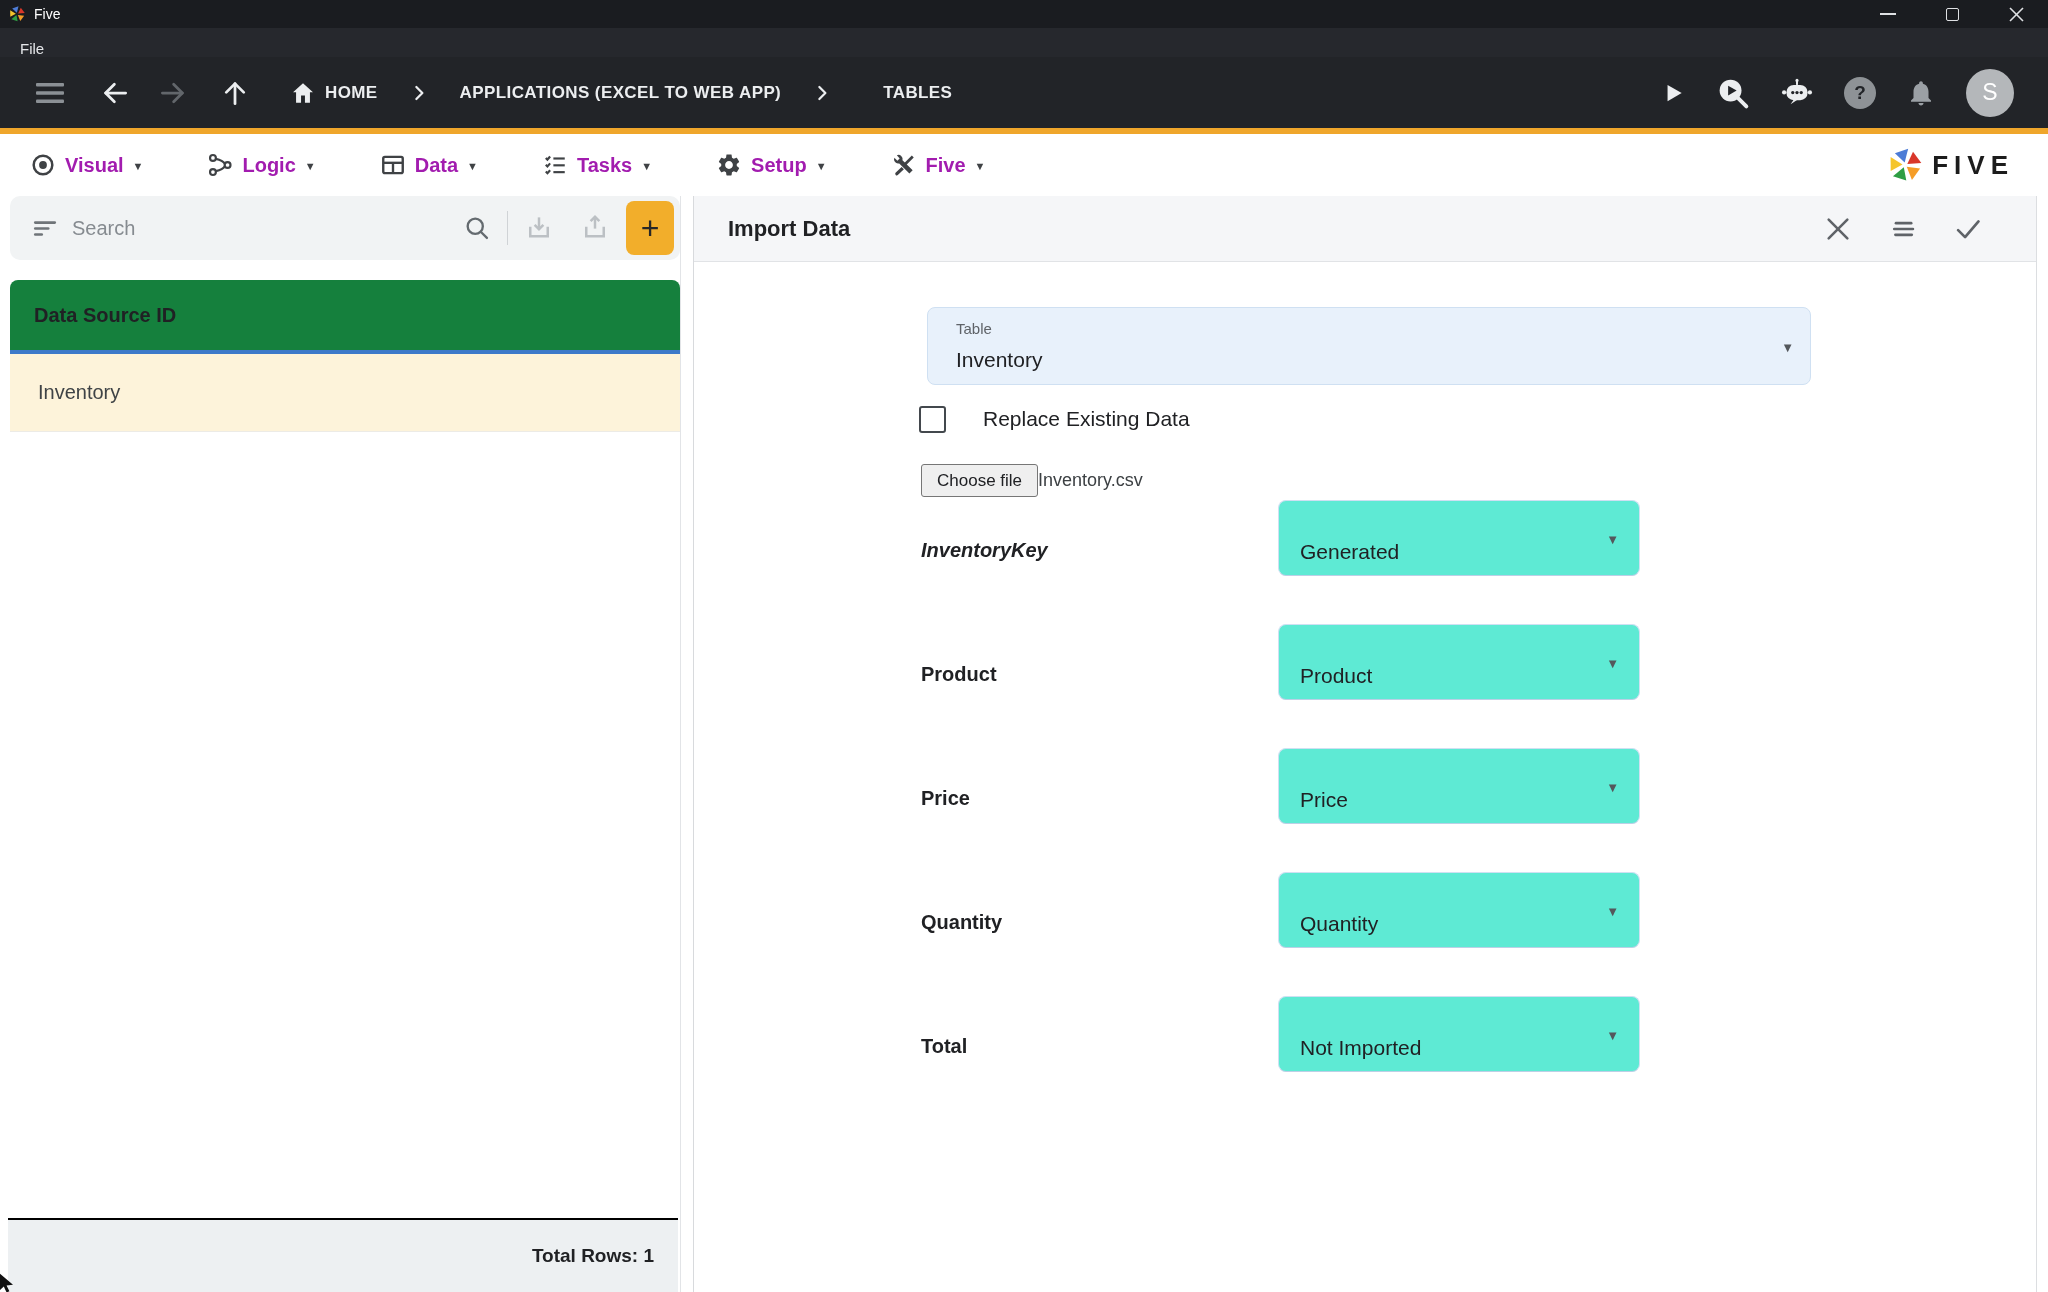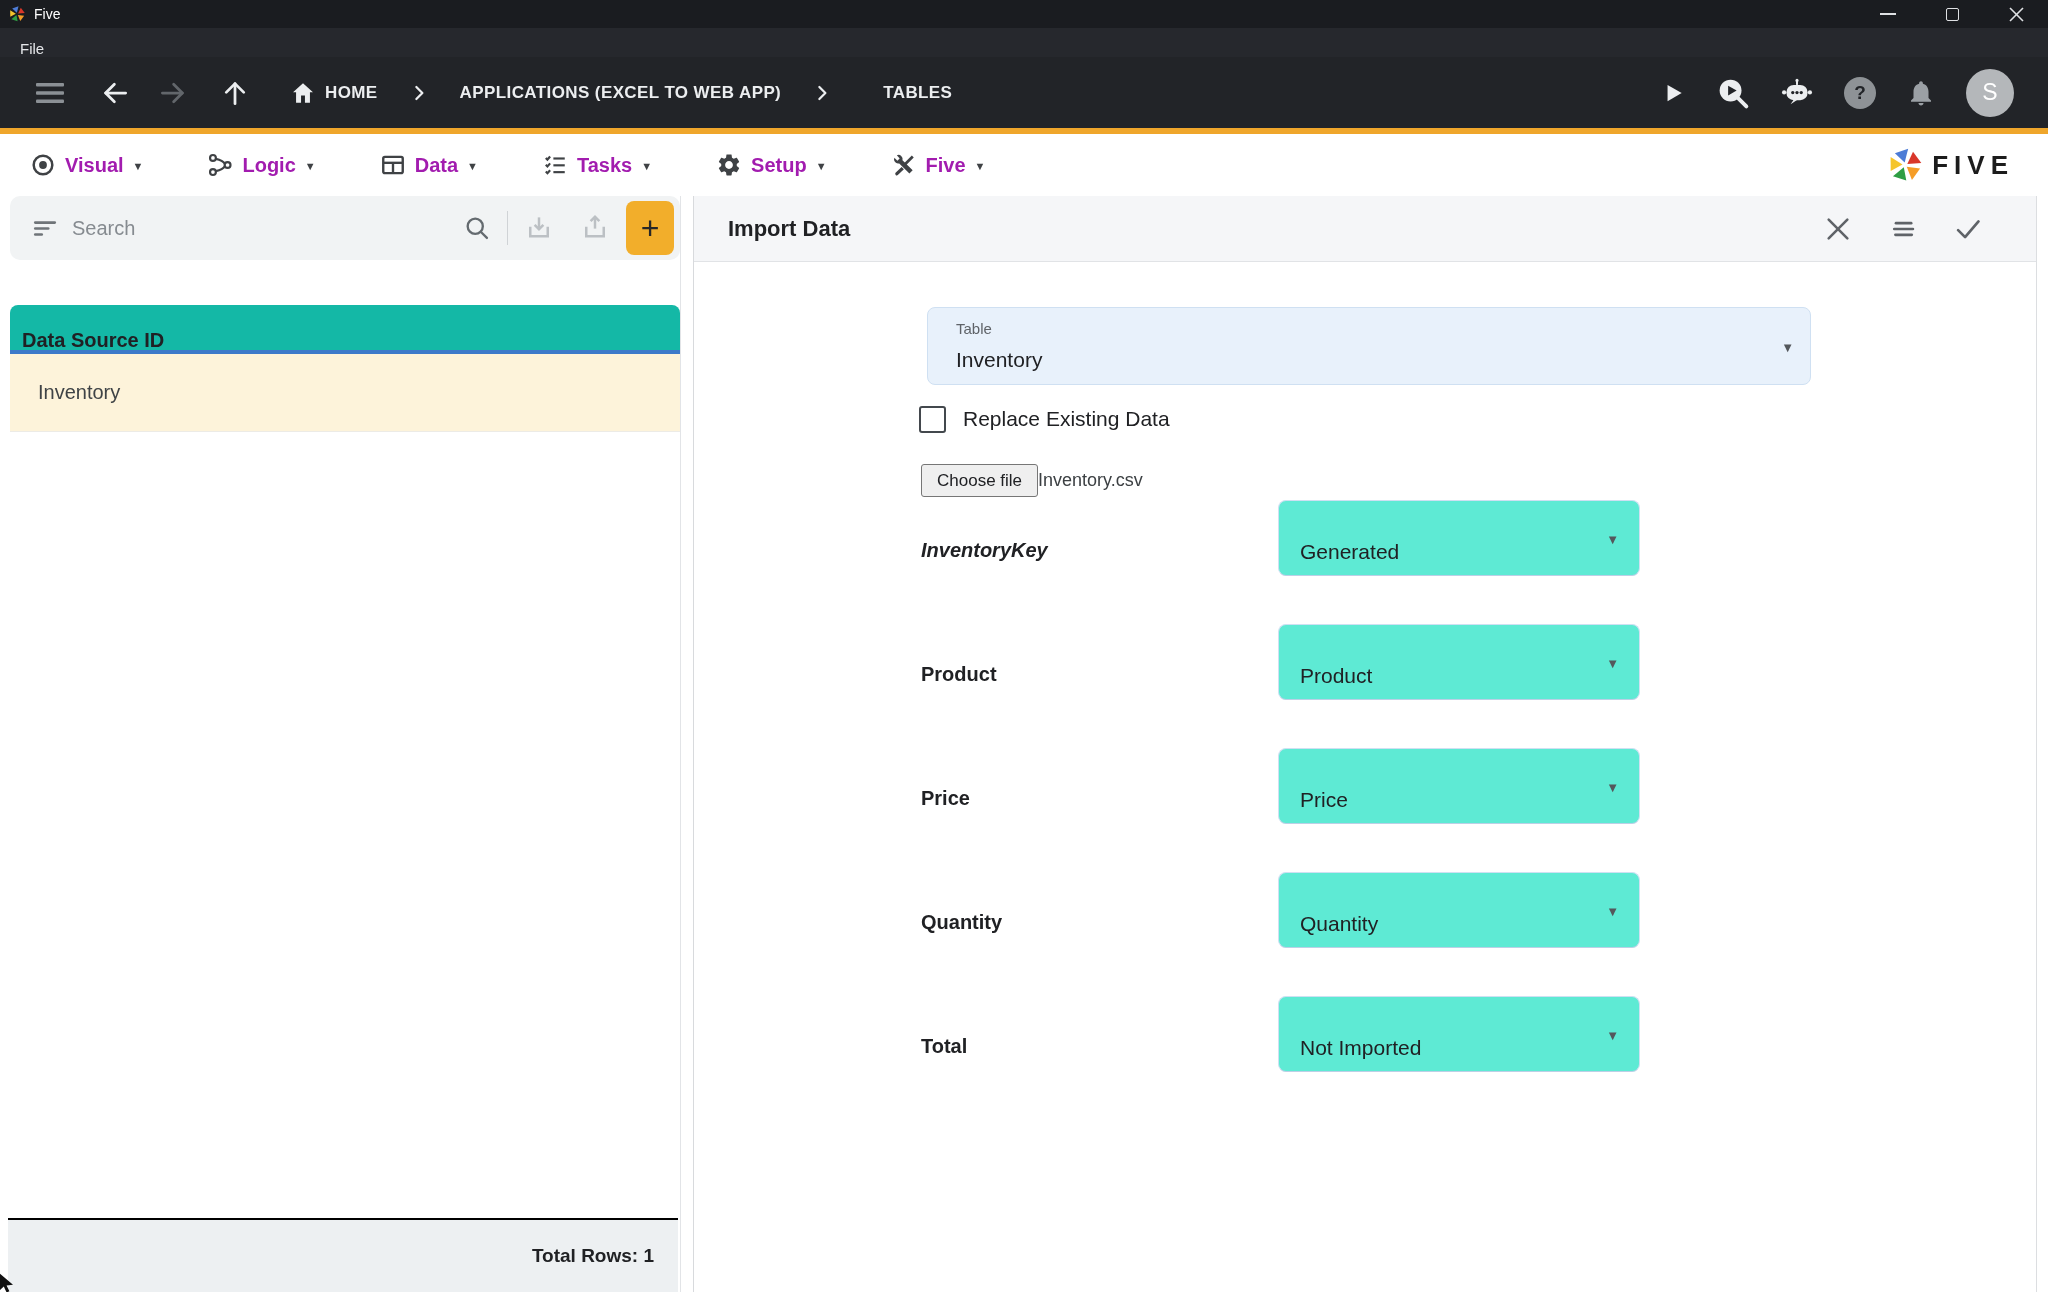--- a/index.html
+++ b/index.html
@@ -41,23 +41,23 @@
                border-radius:10px; display:flex; align-items:center; }
   .search-input { border:none; outline:none; background:transparent; font-size:20px; color:#3c4043;
                   width:250px; margin-left:14px; font-family:"Liberation Sans",sans-serif; }
   .search-input::placeholder { color:#868b90; }
   .sb-div { width:1px; height:34px; background:#d0d3d6; margin:0 16px; }
   .plus-btn { width:48px; height:54px; background:#F2AE2B; border-radius:8px; margin-left:16px; margin-right:6px;
               display:flex; align-items:center; justify-content:center; font-size:32px; font-weight:500; color:#272727; }
   .left-edge { position:absolute; left:680px; top:196px; height:1096px; width:1px; background:#e2e4e7; }
   .panel-div { position:absolute; left:693px; top:196px; height:1096px; width:1px; background:#d8dadd; }
 
-  .list-header { position:absolute; left:10px; top:280px; width:670px; height:70px; background:#14b8a6;
-                 border-radius:8px 8px 0 0; display:flex; align-items:center; padding-left:12px;
-                 font-size:20px; font-weight:700; color:#202124;margin-top:25px; }
+  .list-header { position:absolute; left:10px; top:280px; width:670px; height:70px; background:#15803d;
+                 border-radius:8px 8px 0 0; display:flex; align-items:center; padding-left:24px;
+                 font-size:20px; font-weight:700; color:#202124; }
   .blue-line { position:absolute; left:10px; top:350px; width:670px; height:4px; background:#3D79C9; }
   .sel-row { position:absolute; left:10px; top:354px; width:670px; height:78px; background:#FDF3DA;
              border-bottom:1px solid #ecebe6; display:flex; align-items:center; padding-left:28px;
              font-size:20px; color:#3f4346; }
   .left-footer { position:absolute; left:8px; top:1218px; width:670px; height:74px; background:#edf0f2;
                  border-top:2px solid #000000; display:flex; align-items:center; justify-content:flex-end;
                  padding-right:24px; font-size:19px; font-weight:700; color:#202124; }
 
   
   .dialog-header { position:absolute; left:694px; top:196px; width:1342px; height:66px; background:#f5f6f8;
@@ -65,21 +65,21 @@
   .dialog-title { font-size:22px; font-weight:700; color:#202124; margin-left:34px; }
   .dlg-icon { position:absolute; width:28px; height:28px; top:215px; }
   .dialog-edge { position:absolute; left:2036px; top:196px; height:1096px; width:1px; background:#dcdee1; }
 
   .table-select { position:absolute; left:927px; top:307px; width:884px; height:78px; background:#E8F1FB;
                   border:1px solid #cfe0f2; border-radius:8px; }
   .ts-label { position:absolute; left:28px; top:12px; font-size:15px; color:#5f6368; }
   .ts-value { position:absolute; left:28px; top:40px; font-size:21px; color:#202124; }
   .sel-caret { position:absolute; font-size:13px; color:#54585c; }
 
-  .checkbox-row { position:absolute; left:919px; top:404px; height:30px; display:flex; align-items:center; }
+  .checkbox-row { position:absolute; left:919px; top:404px; height:30px; display:flex; align-items:center;gap:20px; }
   .checkbox { width:27px; height:27px; border:2.5px solid #43484d; border-radius:3px; background:#fff; }
   .cb-label { margin-left:17px; font-size:21px; font-weight:500; color:#202124; }
 
   .file-row { position:absolute; left:921px; top:464px; height:33px; display:flex; align-items:center; }
   .choose-btn { height:33px; padding:0 15px; background:#efefef; border:1px solid #767676; border-radius:3px;
                 font-size:17px; color:#202124; display:flex; align-items:center; }
   .file-name { font-size:18px; color:#3c4043; }
 
   .map-label { position:absolute; left:921px; width:340px; font-size:20px; font-weight:700; color:#202124; }
   .map-select { position:absolute; left:1278px; width:362px; height:76px; background:#5eead4;

